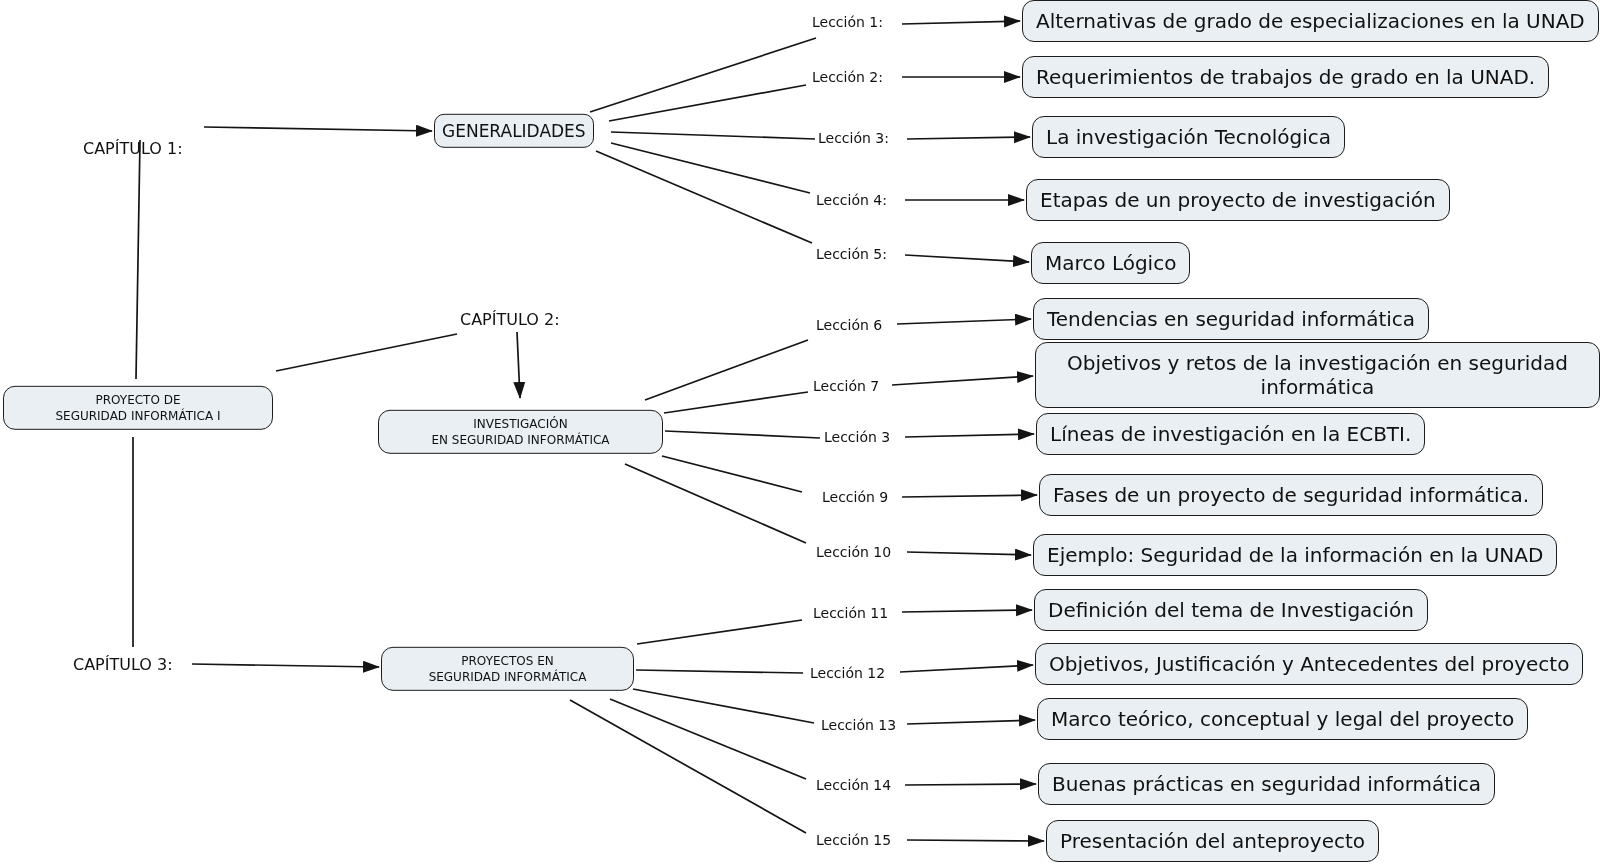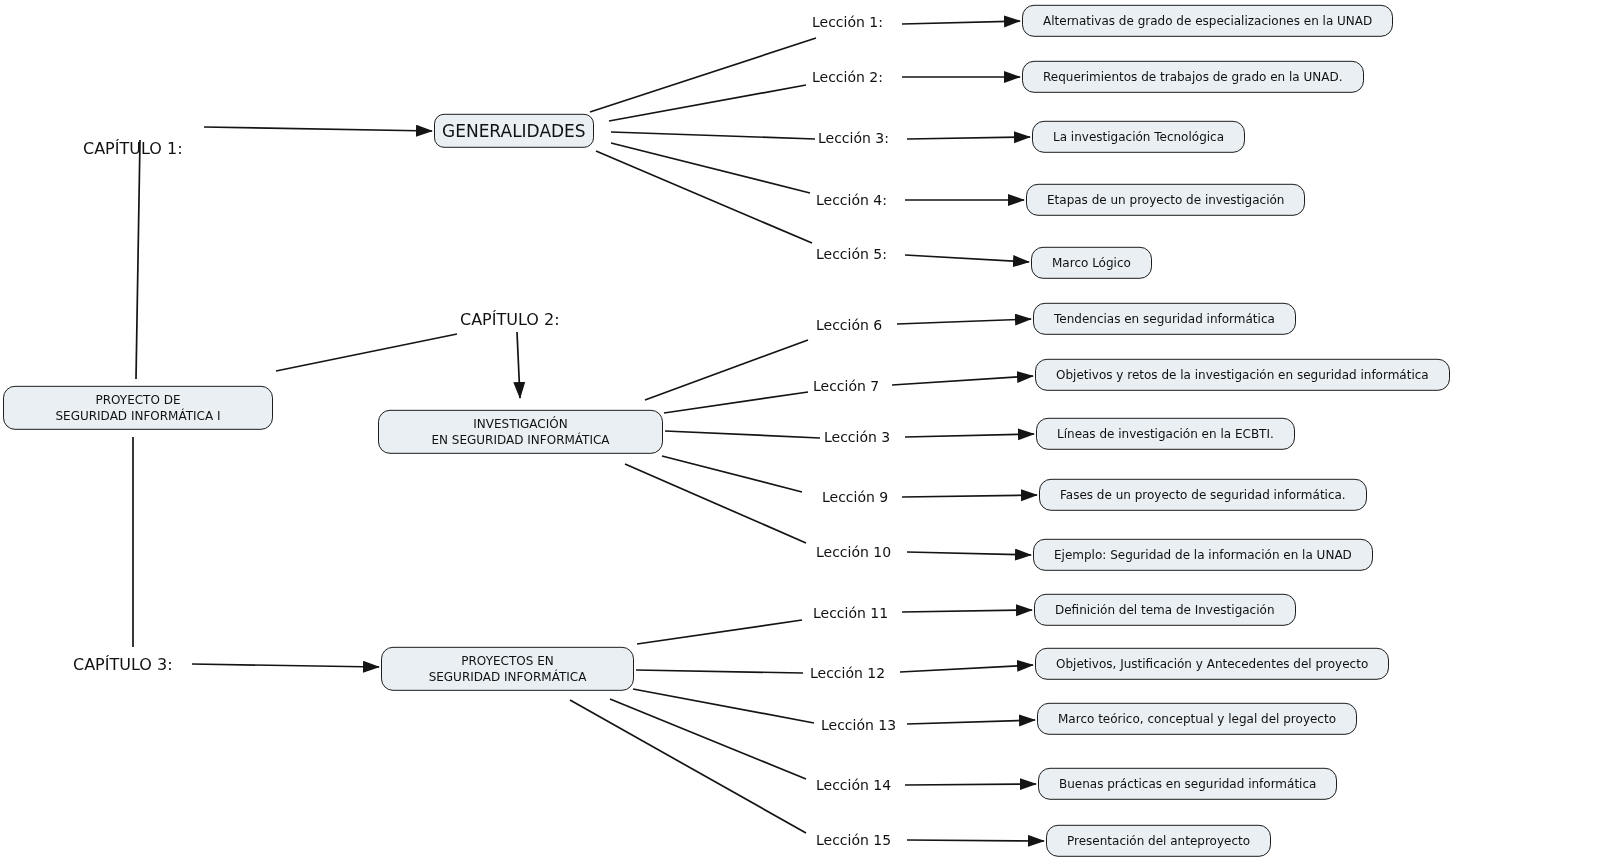--- a/index.html
+++ b/index.html
@@ -22,22 +22,22 @@
     line-height:1.2;
   }
   .chapter { font-size:16px; }
 
   .node {
     position:absolute;
     transform:translateY(-50%);
     background:var(--node-fill,#e9eff3);
     border:1.7px solid var(--node-border,#1c1c1c);
     border-radius:12px;
-    font-size:12px;
-    padding:8px 20px;
+    font-size:20px;
+    padding:8px 13px;
     white-space:pre-line;
     text-align:center;
     box-sizing:border-box;
     line-height:1.2;
   }
   .node.main { font-size:12px; line-height:1.35; padding:5px 4px; }
   .node.hub  { font-size:17px; padding:6px 7px; border-radius:10px; }
 </style>
 </head>
 <body>

